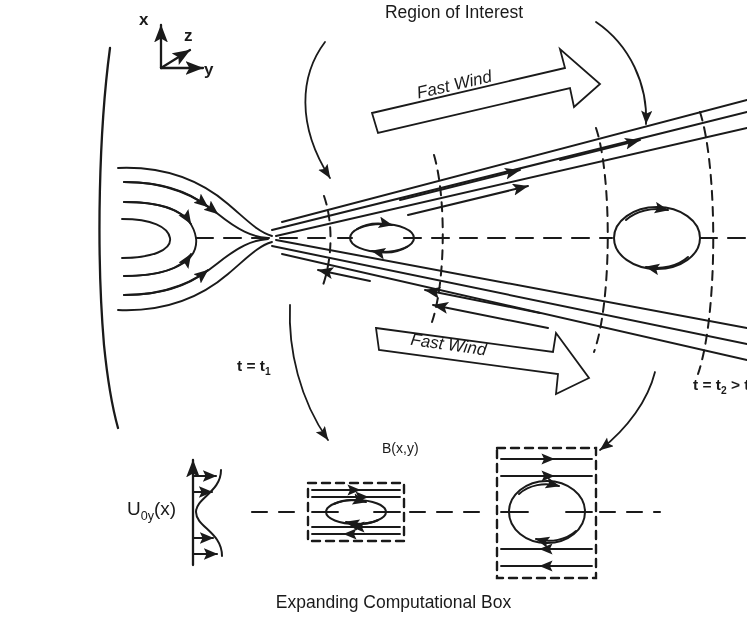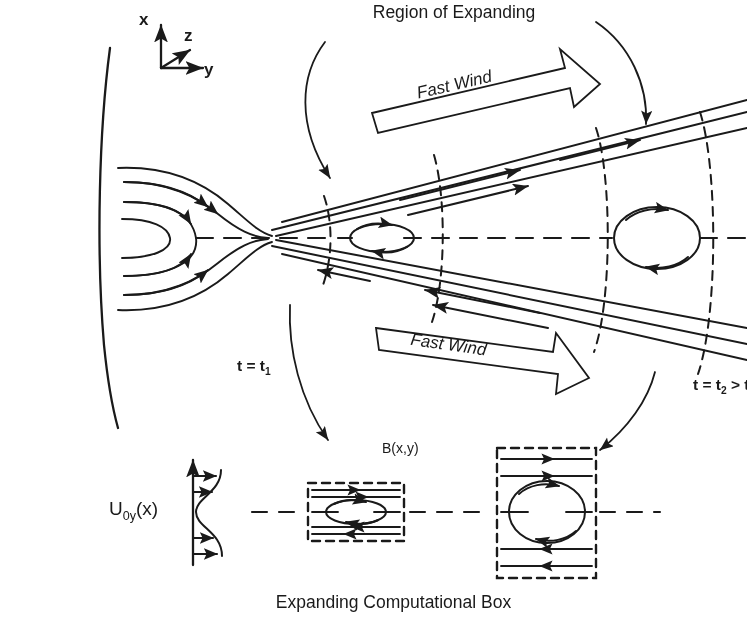--- a/index.html
+++ b/index.html
@@ -165,21 +165,21 @@
       <path d="M574,566 L540,566" marker-end="url(#ahb)"></path>
     </g>
     <ellipse cx="547" cy="512" rx="38" ry="31" stroke-width="2.0"></ellipse>
     <path d="M519,494 C529,485 544,482 559,486" stroke-width="2.0" marker-end="url(#ahb)"></path>
     <path d="M576,531 C566,540 551,543 536,539" stroke-width="2.0" marker-end="url(#ahb)"></path>
 
   </g>
 </svg>
 
 <div class="lbl t-roi" style="left:304px;top:2px;width:300px;">
-  <div>Region of Expanding</div>
+  <div>Region of Interest</div>
 </div>
 
 <div class="lbl t-fw" style="left:415px;top:84px;transform:rotate(-13deg);transform-origin:left top;">
   <span>Fast Wind</span>
 </div>
 
 <div class="lbl t-fw" style="left:412px;top:330px;transform:rotate(8deg);transform-origin:left top;">
   <span>Fast Wind</span>
 </div>
 
@@ -188,21 +188,21 @@
 </div>
 
 <div class="lbl t-time" style="left:646px;top:376px;margin-left:47px;">
   <span>t = t</span><sub>2</sub><span> &gt; t</span><sub>1</sub>
 </div>
 
 <div class="lbl t-ax" style="left:139px;top:10px;"><span>x</span></div>
 <div class="lbl t-ax" style="left:204px;top:60px;"><span>y</span></div>
 <div class="lbl t-ax" style="left:184px;top:26px;"><span>z</span></div>
 
-<div class="lbl t-uoy" style="left:109px;top:498px;">
+<div class="lbl t-uoy" style="left:127px;top:498px;">
   <span>U</span><sub>0y</sub><span>(x)</span>
 </div>
 
 <div class="lbl t-bxy" style="left:382px;top:440px;"><span>B(x,y)</span></div>
 
 <div class="lbl t-cap" style="left:0px;top:592px;width:747px;text-align:center;padding-left:20px;">
   <span>Expanding Computational Box</span>
 </div>
 
 </div>

